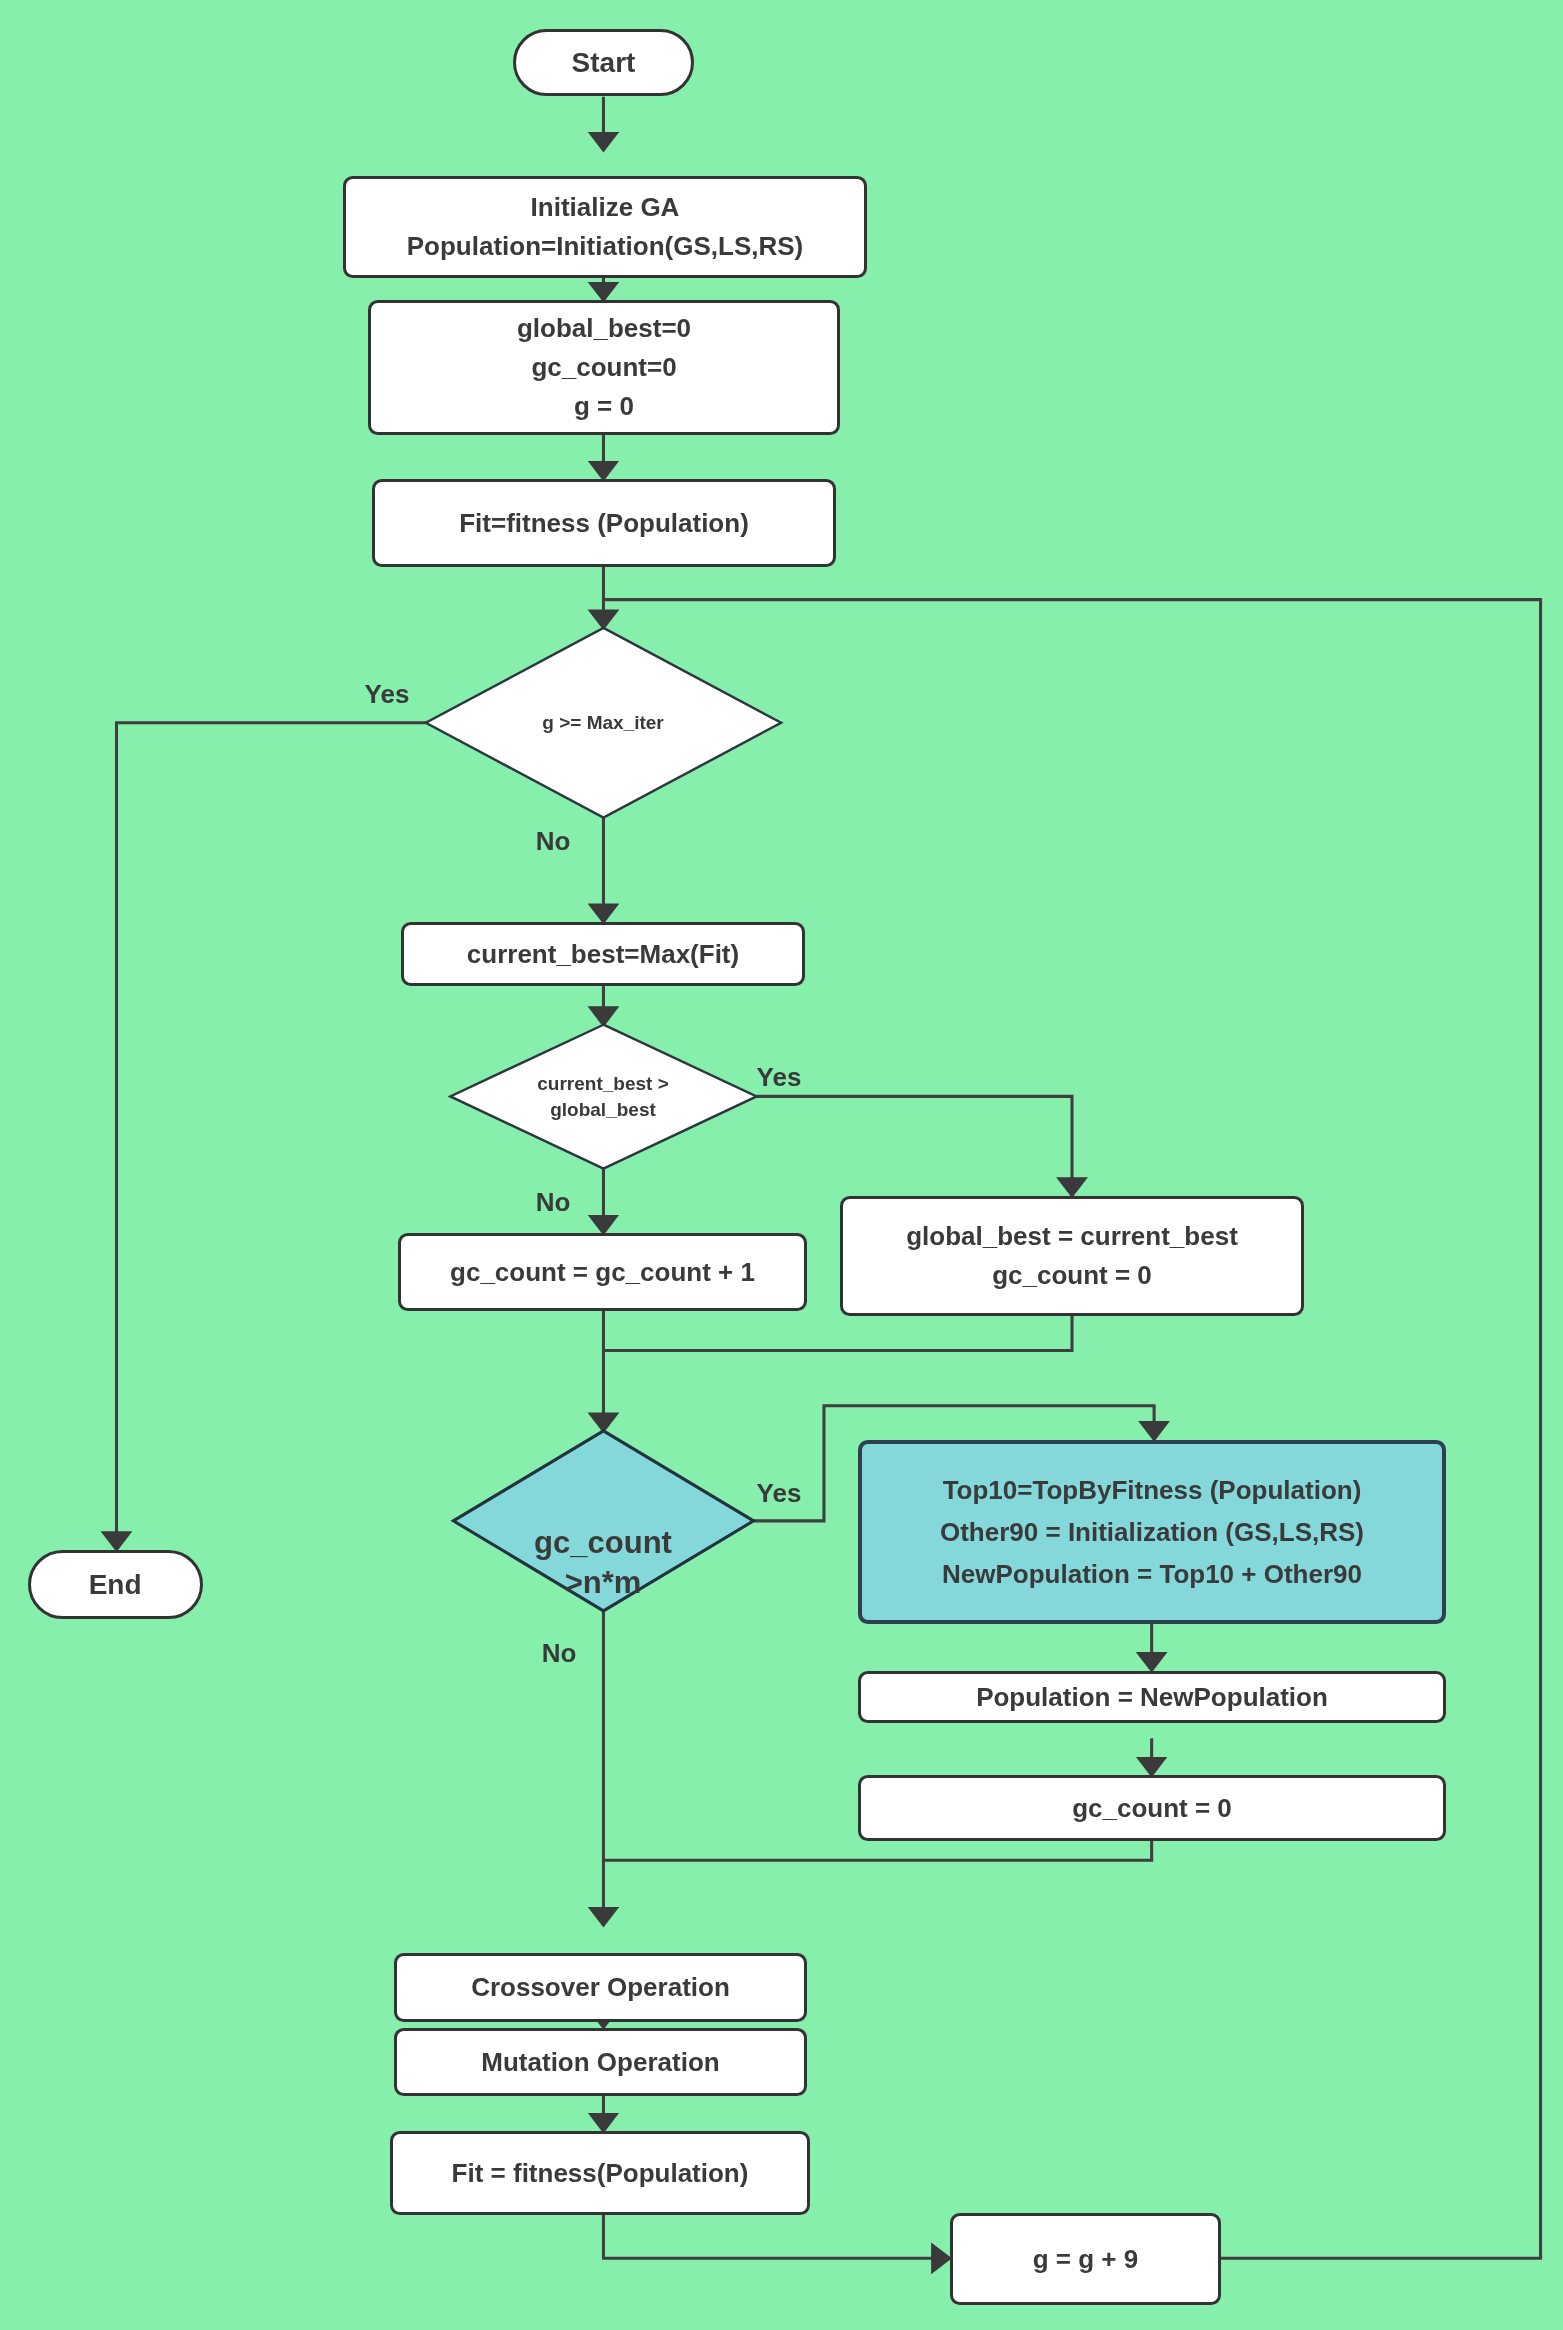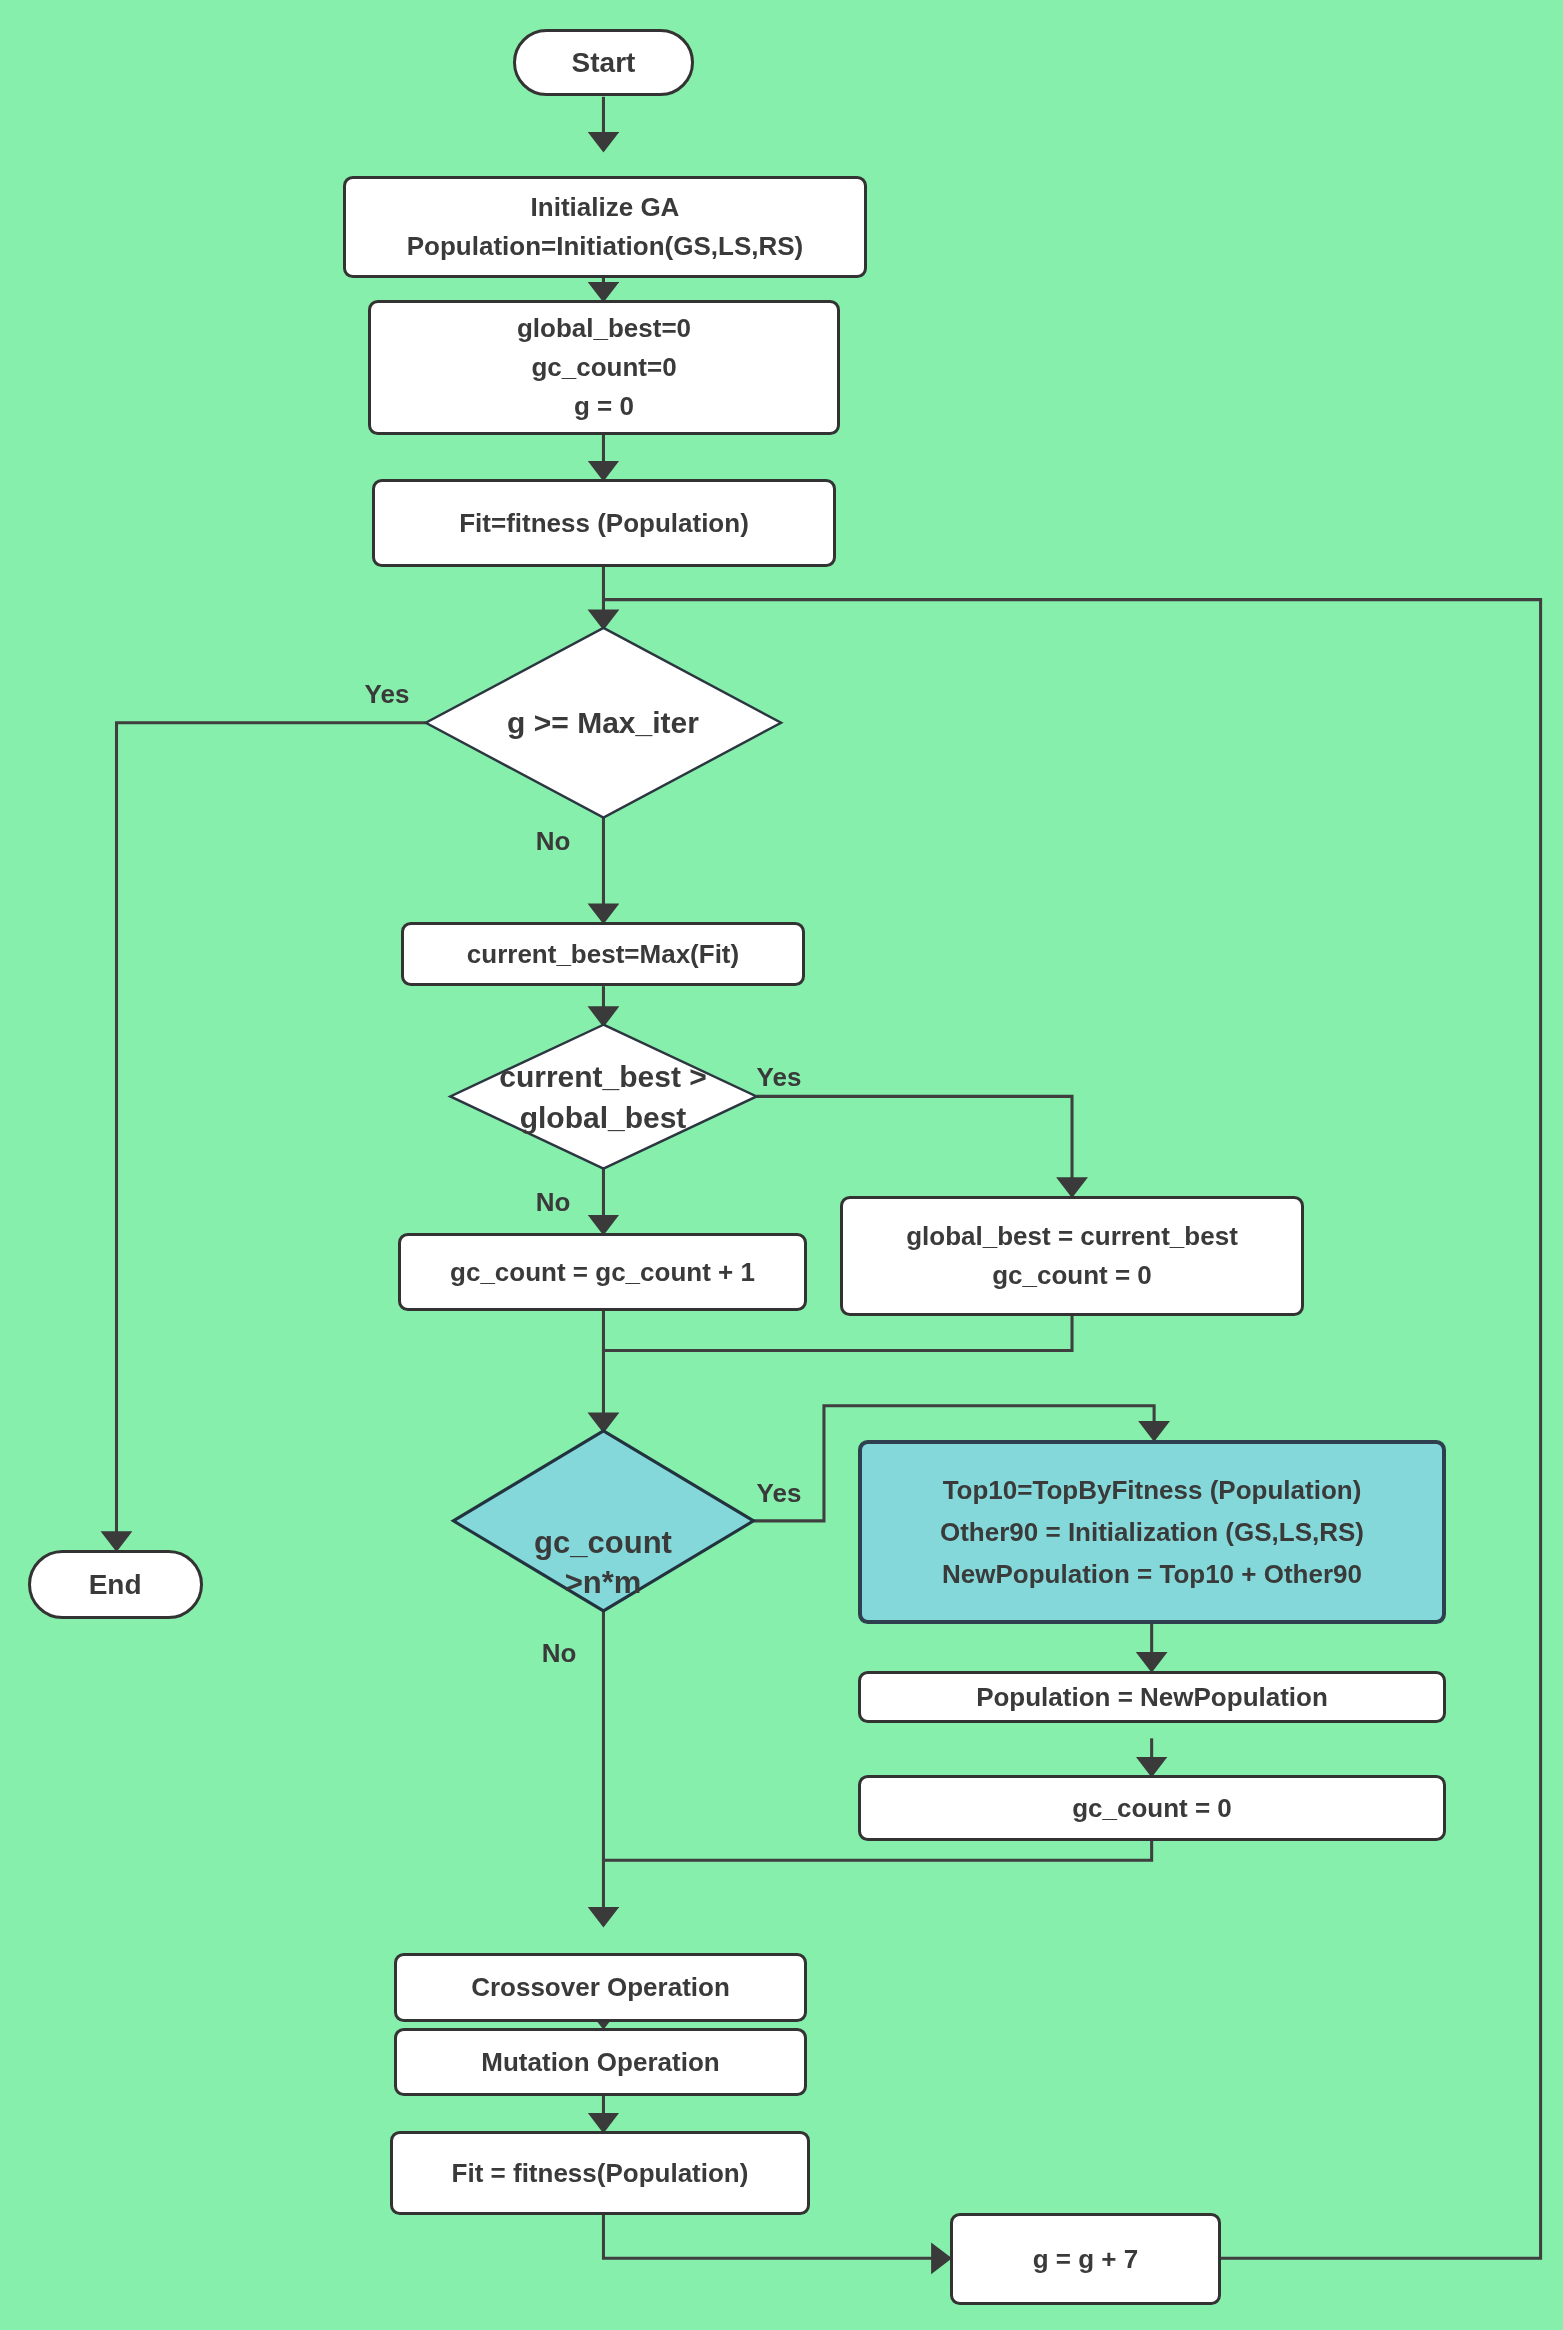--- a/index.html
+++ b/index.html
@@ -19,21 +19,21 @@
     background:#ffffff;border:3.1px solid #333333;border-radius:9.8px;
     display:flex;align-items:center;justify-content:center;
     text-align:center;font-weight:bold;color:#3a3a3a;
     font-size:26px;line-height:1.5;white-space:pre-line;
   }
   .node.teal{background:#84d8d9;border:4.3px solid #2e3f4f;line-height:1.62;}
   .node.pill{border-radius:37px;font-size:28px;}
   .dlabel{
     position:absolute;transform:translate(-50%,-50%);
     font-weight:bold;color:#3a3a3a;text-align:center;
-    font-size:30px;line-height:1.35;white-space:pre-line;
+    font-size:19px;line-height:1.35;white-space:pre-line;
   }
   .dlabel.big{font-size:31px;line-height:1.3;}
   .elabel{
     position:absolute;transform:translate(-50%,-50%);
     font-weight:bold;color:#3a3a3a;font-size:26px;
   }
   
   #n-start{left:513px;top:29px;width:181px;height:67px;}
   #n-init-ga{left:343px;top:150px;width:524px;height:102px;margin-top:26px;}
   #n-init-vars{left:368px;top:300px;width:472px;height:135px;}
@@ -118,21 +118,21 @@
   <div class="node" id="n-global-update">global_best = current_best
 gc_count = 0</div>
   <div class="node teal" id="n-restart">Top10=TopByFitness  (Population)
 Other90 = Initialization  (GS,LS,RS)
 NewPopulation = Top10 + Other90</div>
   <div class="node" id="n-set-population">Population = NewPopulation</div>
   <div class="node" id="n-gc-reset">gc_count  = 0</div>
   <div class="node" id="n-crossover">Crossover Operation</div>
   <div class="node" id="n-mutation">Mutation Operation</div>
   <div class="node" id="n-fitness2">Fit = fitness(Population)</div>
-  <div class="node" id="n-g-increment">g = g + 7</div>
+  <div class="node" id="n-g-increment">g = g + 9</div>
   <div class="node pill" id="n-end">End</div>
 
   <div class="dlabel" id="dl-max-iter">g &gt;= Max_iter</div>
   <div class="dlabel" id="dl-best">current_best &gt;
 global_best</div>
   <div class="dlabel big" id="dl-stagnation">gc_count
 &gt;n*m</div>
 
   <div class="elabel" id="el-yes1">Yes</div>
   <div class="elabel" id="el-no1">No</div>

